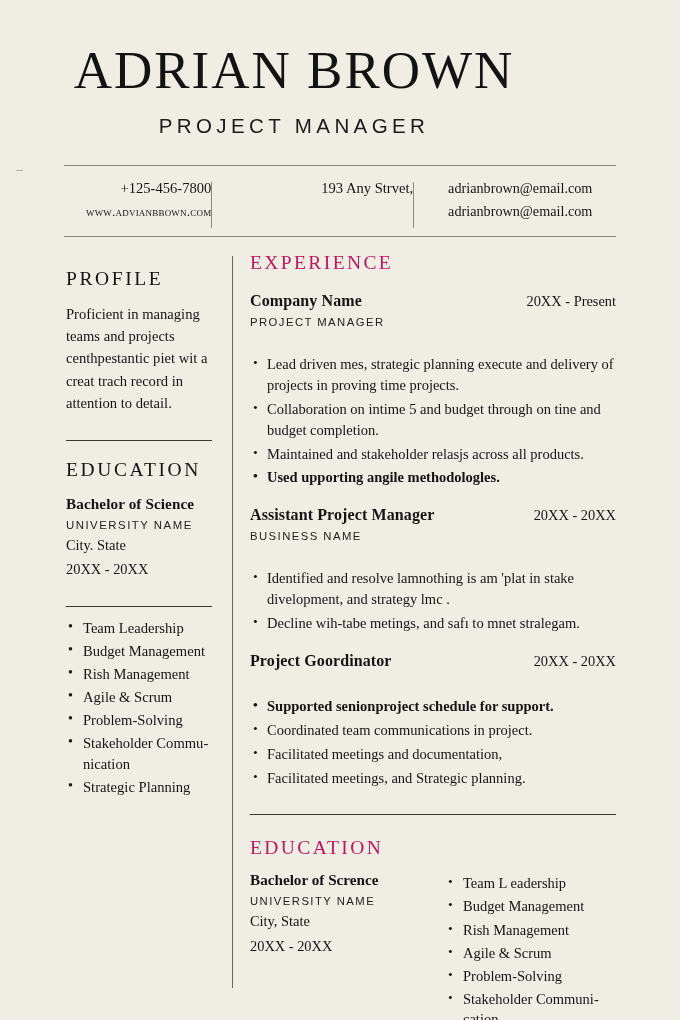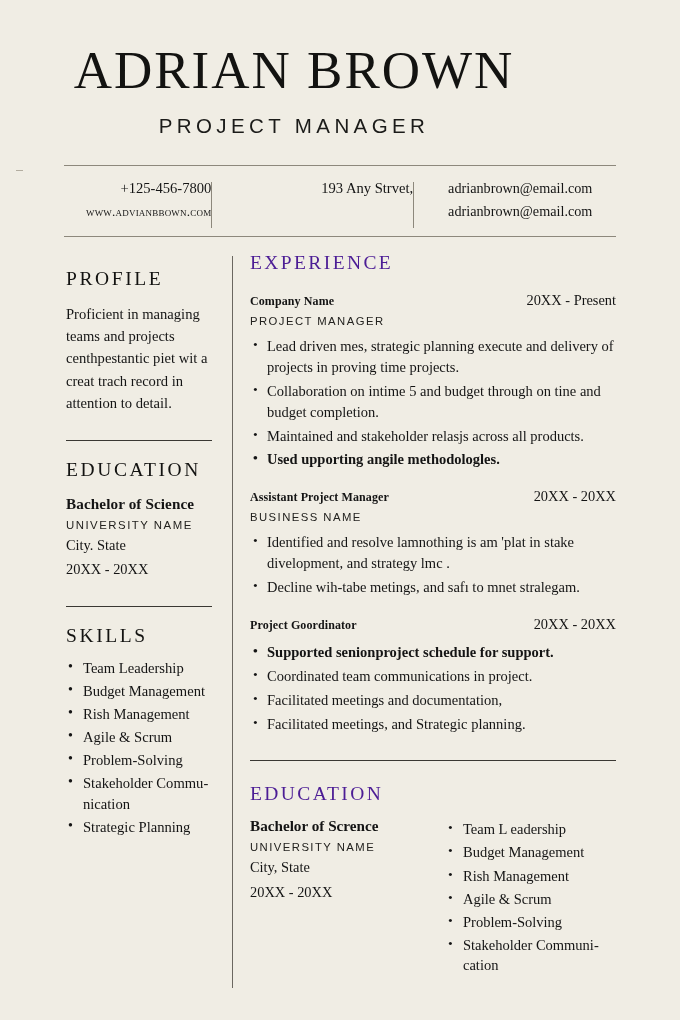--- a/index.html
+++ b/index.html
@@ -195,47 +195,47 @@
     left: 250px;
     top: 0;
     width: 366px;
   }
   .main-h {
     font-family: "Liberation Serif", serif;
     font-size: 19.5px;
     letter-spacing: 2.4px;
     font-weight: 400;
     margin: 0;
-    color: #4c1d95;
+    color: #be185d;
   }
   .job { margin-top: 18px; }
   .job-row {
     display: flex;
     justify-content: space-between;
     align-items: baseline;
   }
   .job-title {
-    font-size: 12px;
+    font-size: 16px;
     font-weight: 700;
     letter-spacing: 0.1px;
   }
   .job-date {
     font-size: 14.4px;
     white-space: nowrap;
   }
   .job-org {
     font-family: "Liberation Sans", sans-serif;
     font-size: 11.3px;
     letter-spacing: 1.45px;
     margin-top: 6px;
     color: #23221f;
   }
   .bullets {
     list-style: none;
-    margin: 9px 0 0 0;
+    margin: 26px 0 0 0;
     padding: 0;
     font-size: 14.5px;
     line-height: 1.44;
   }
   .bullets li {
     position: relative;
     padding-left: 17px;
     margin-bottom: 3px;
   }
   .bullets li::before {
@@ -338,21 +338,20 @@
       <p class="profile-text">Proficient in managing teams and projects centhpestantic piet wit a creat trach record in attention to detail.</p>
 
       <div class="side-rule" style="margin-top:26px"></div>
       <h2 class="side-h" style="margin-top:18px">EDUCATION</h2>
       <div class="edu-deg">Bachelor of Science</div>
       <div class="edu-sub">UNIVERSITY NAME</div>
       <div class="edu-line">City. State</div>
       <div class="edu-line">20XX - 20XX</div>
 
       <div class="side-rule" style="margin-top:26px"></div>
-      <h2 class="side-h" style="margin-top:18px">SKILLS</h2>
       <ul class="skills-list" id="skills-list">
           <li>Team Leadership</li>
           <li>Budget Management</li>
           <li>Rish Management</li>
           <li>Agile &amp; Scrum</li>
           <li>Problem-Solving</li>
           <li>Stakeholder Commu-nication</li>
           <li>Strategic Planning</li>
         </ul>
 

